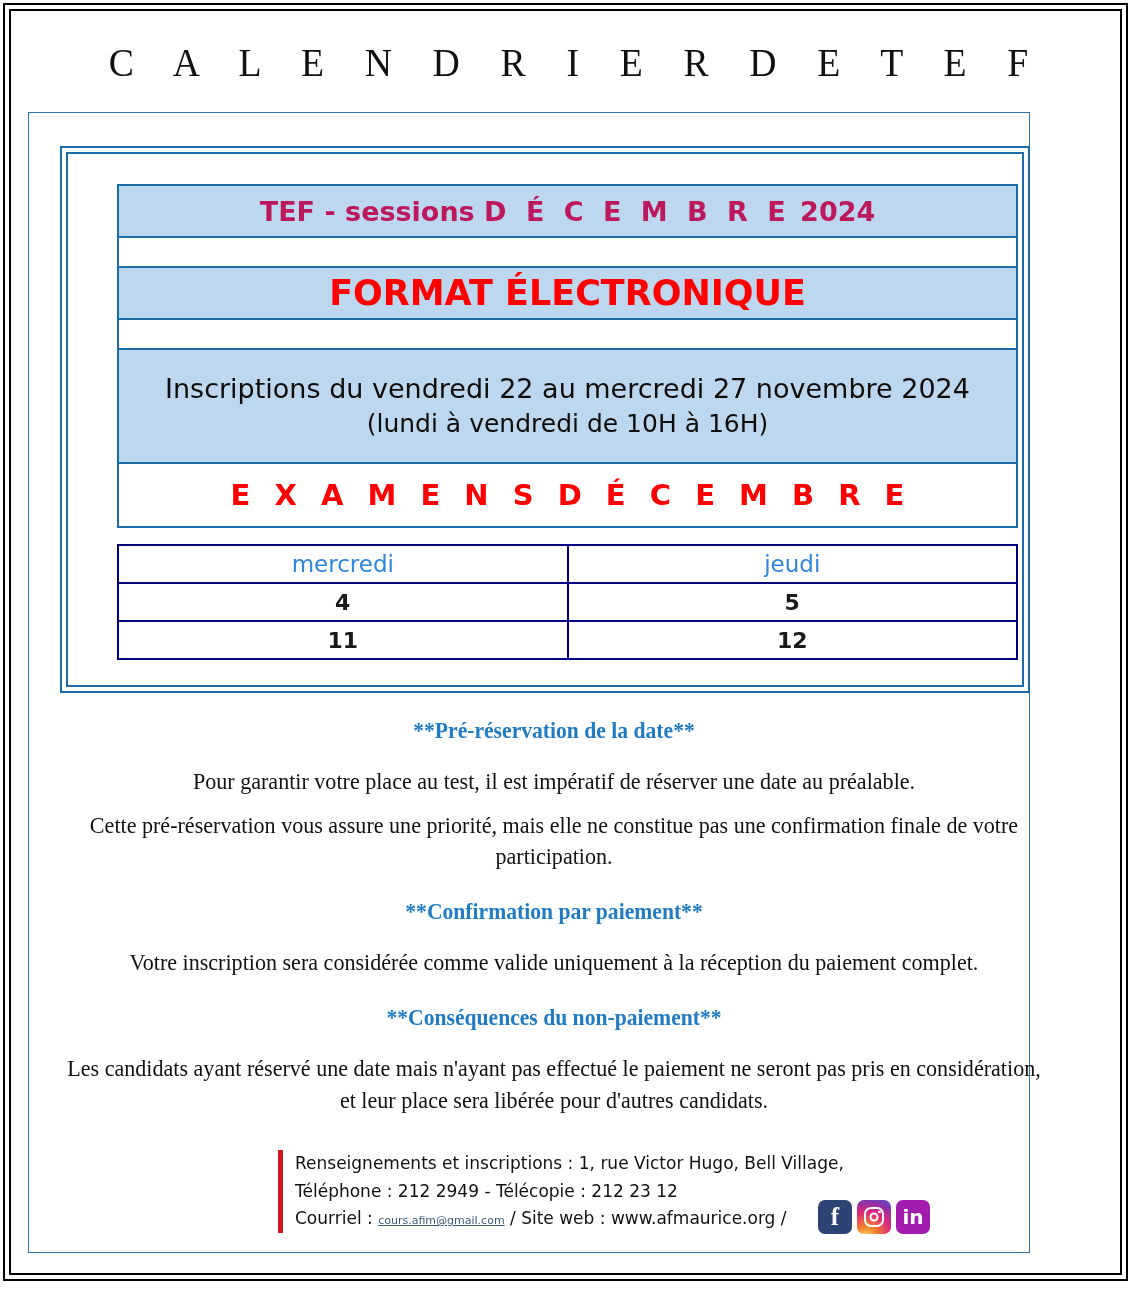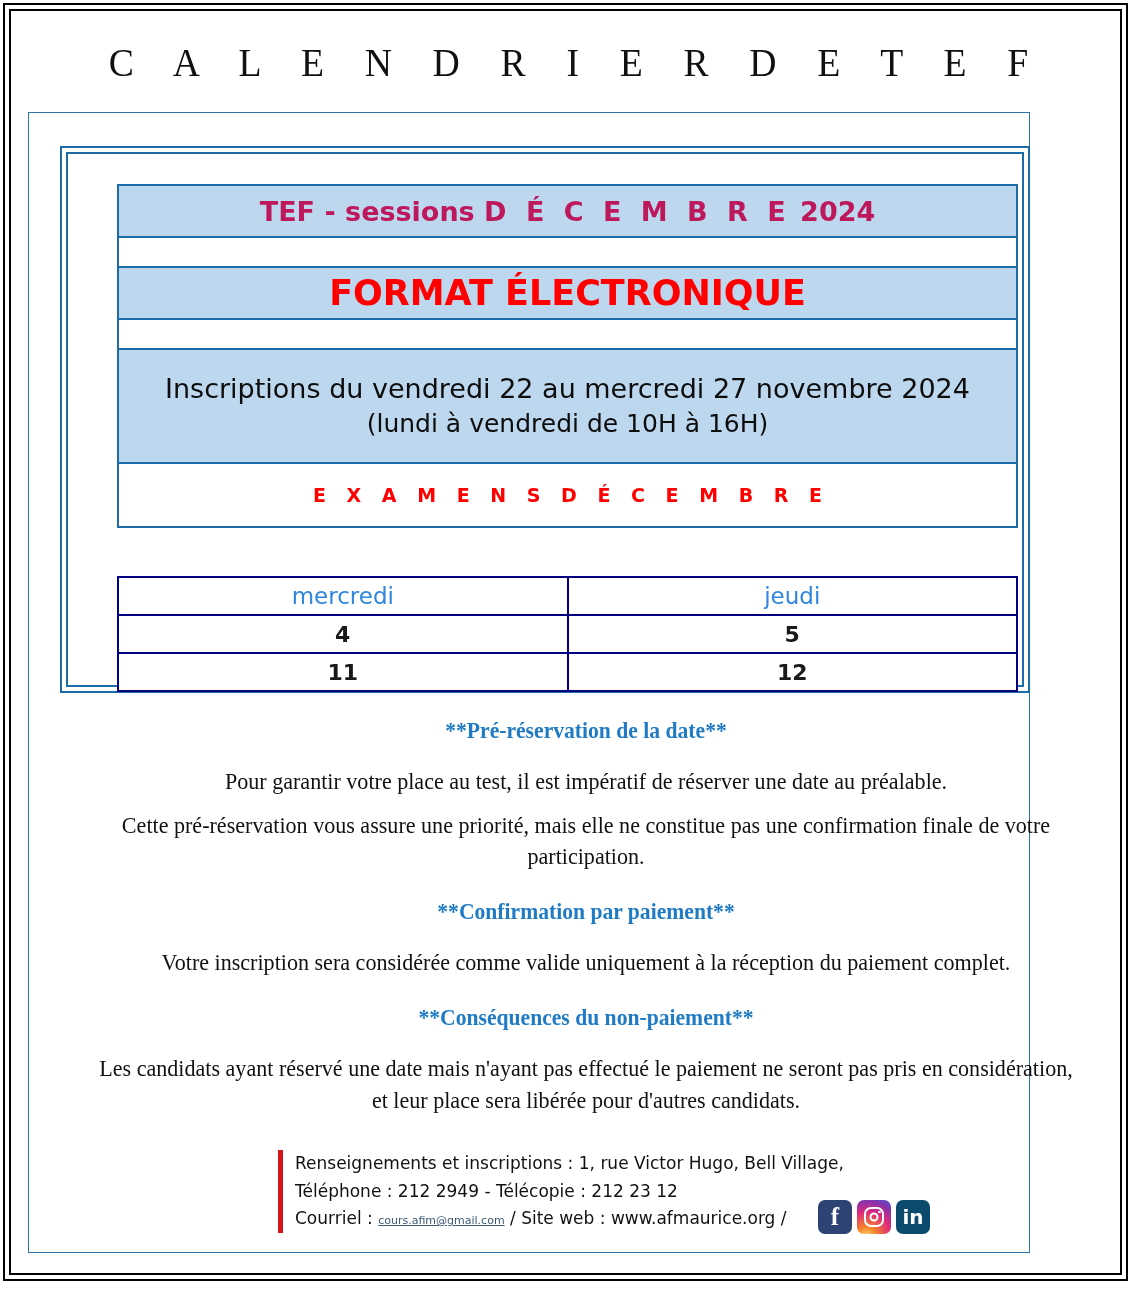--- a/index.html
+++ b/index.html
@@ -112,30 +112,30 @@
   }
   .cell-inscr .line2 { font-size: 25px; }
 
   .cell-examens {
     height: 62px;
     background: #ffffff;
     border-left: 2px solid #000080;
     border-right: 2px solid #000080;
     border-top: 2px solid #1B6CA8;
     border-bottom: 2px solid #000080;
-    font-size: 19px;
+    font-size: 29px;
     font-weight: bold;
     color: #FF0000;
     letter-spacing: 7px;
     text-indent: 7px;
   }
 
   .days-table {
     position: absolute;
-    left: 117px; top: 576px;
+    left: 117px; top: 544px;
     width: 901px;
     border-collapse: collapse;
     table-layout: fixed;
   }
   .days-table td {
     border: 2px solid #000080;
     text-align: center;
     font-family: "DejaVu Sans", sans-serif;
     background: #ffffff;
     padding: 0;
@@ -149,21 +149,21 @@
   .day-num {
     height: 36px;
     font-size: 22px;
     font-weight: bold;
     color: #1a1a1a;
   }
 
   
   .body-copy {
     position: absolute;
-    left: 56px; top: 718px;
+    left: 24px; top: 718px;
     width: 1060px;
     text-align: center;
   }
   .sec-head {
     font-family: "Liberation Serif", serif;
     font-size: 23px;
     font-weight: bold;
     color: #1F7BC4;
     margin: 0 0 22px 0;
     transform: scaleX(0.94);
@@ -214,21 +214,21 @@
     align-items: center;
     justify-content: center;
     font-family: "DejaVu Sans", sans-serif;
     font-weight: bold;
     color: #ffffff;
   }
   .sicon-fb { background: #2D4373; font-size: 25px; font-family: "Liberation Serif", serif; }
   .sicon-ig {
     background: radial-gradient(circle at 28% 108%, #FFD776 0%, #F58529 22%, #DD2A7B 56%, #8134AF 82%, #515BD4 100%);
   }
-  .sicon-li { background: #0c4a6e; font-size: 20px; }
+  .sicon-li { background: #a21caf; font-size: 20px; }
   .ig-glyph {
     width: 20px; height: 20px;
     border: 2.6px solid #ffffff;
     border-radius: 7px;
     position: relative;
     box-sizing: border-box;
   }
   .ig-glyph::before {
     content: "";
     position: absolute;

